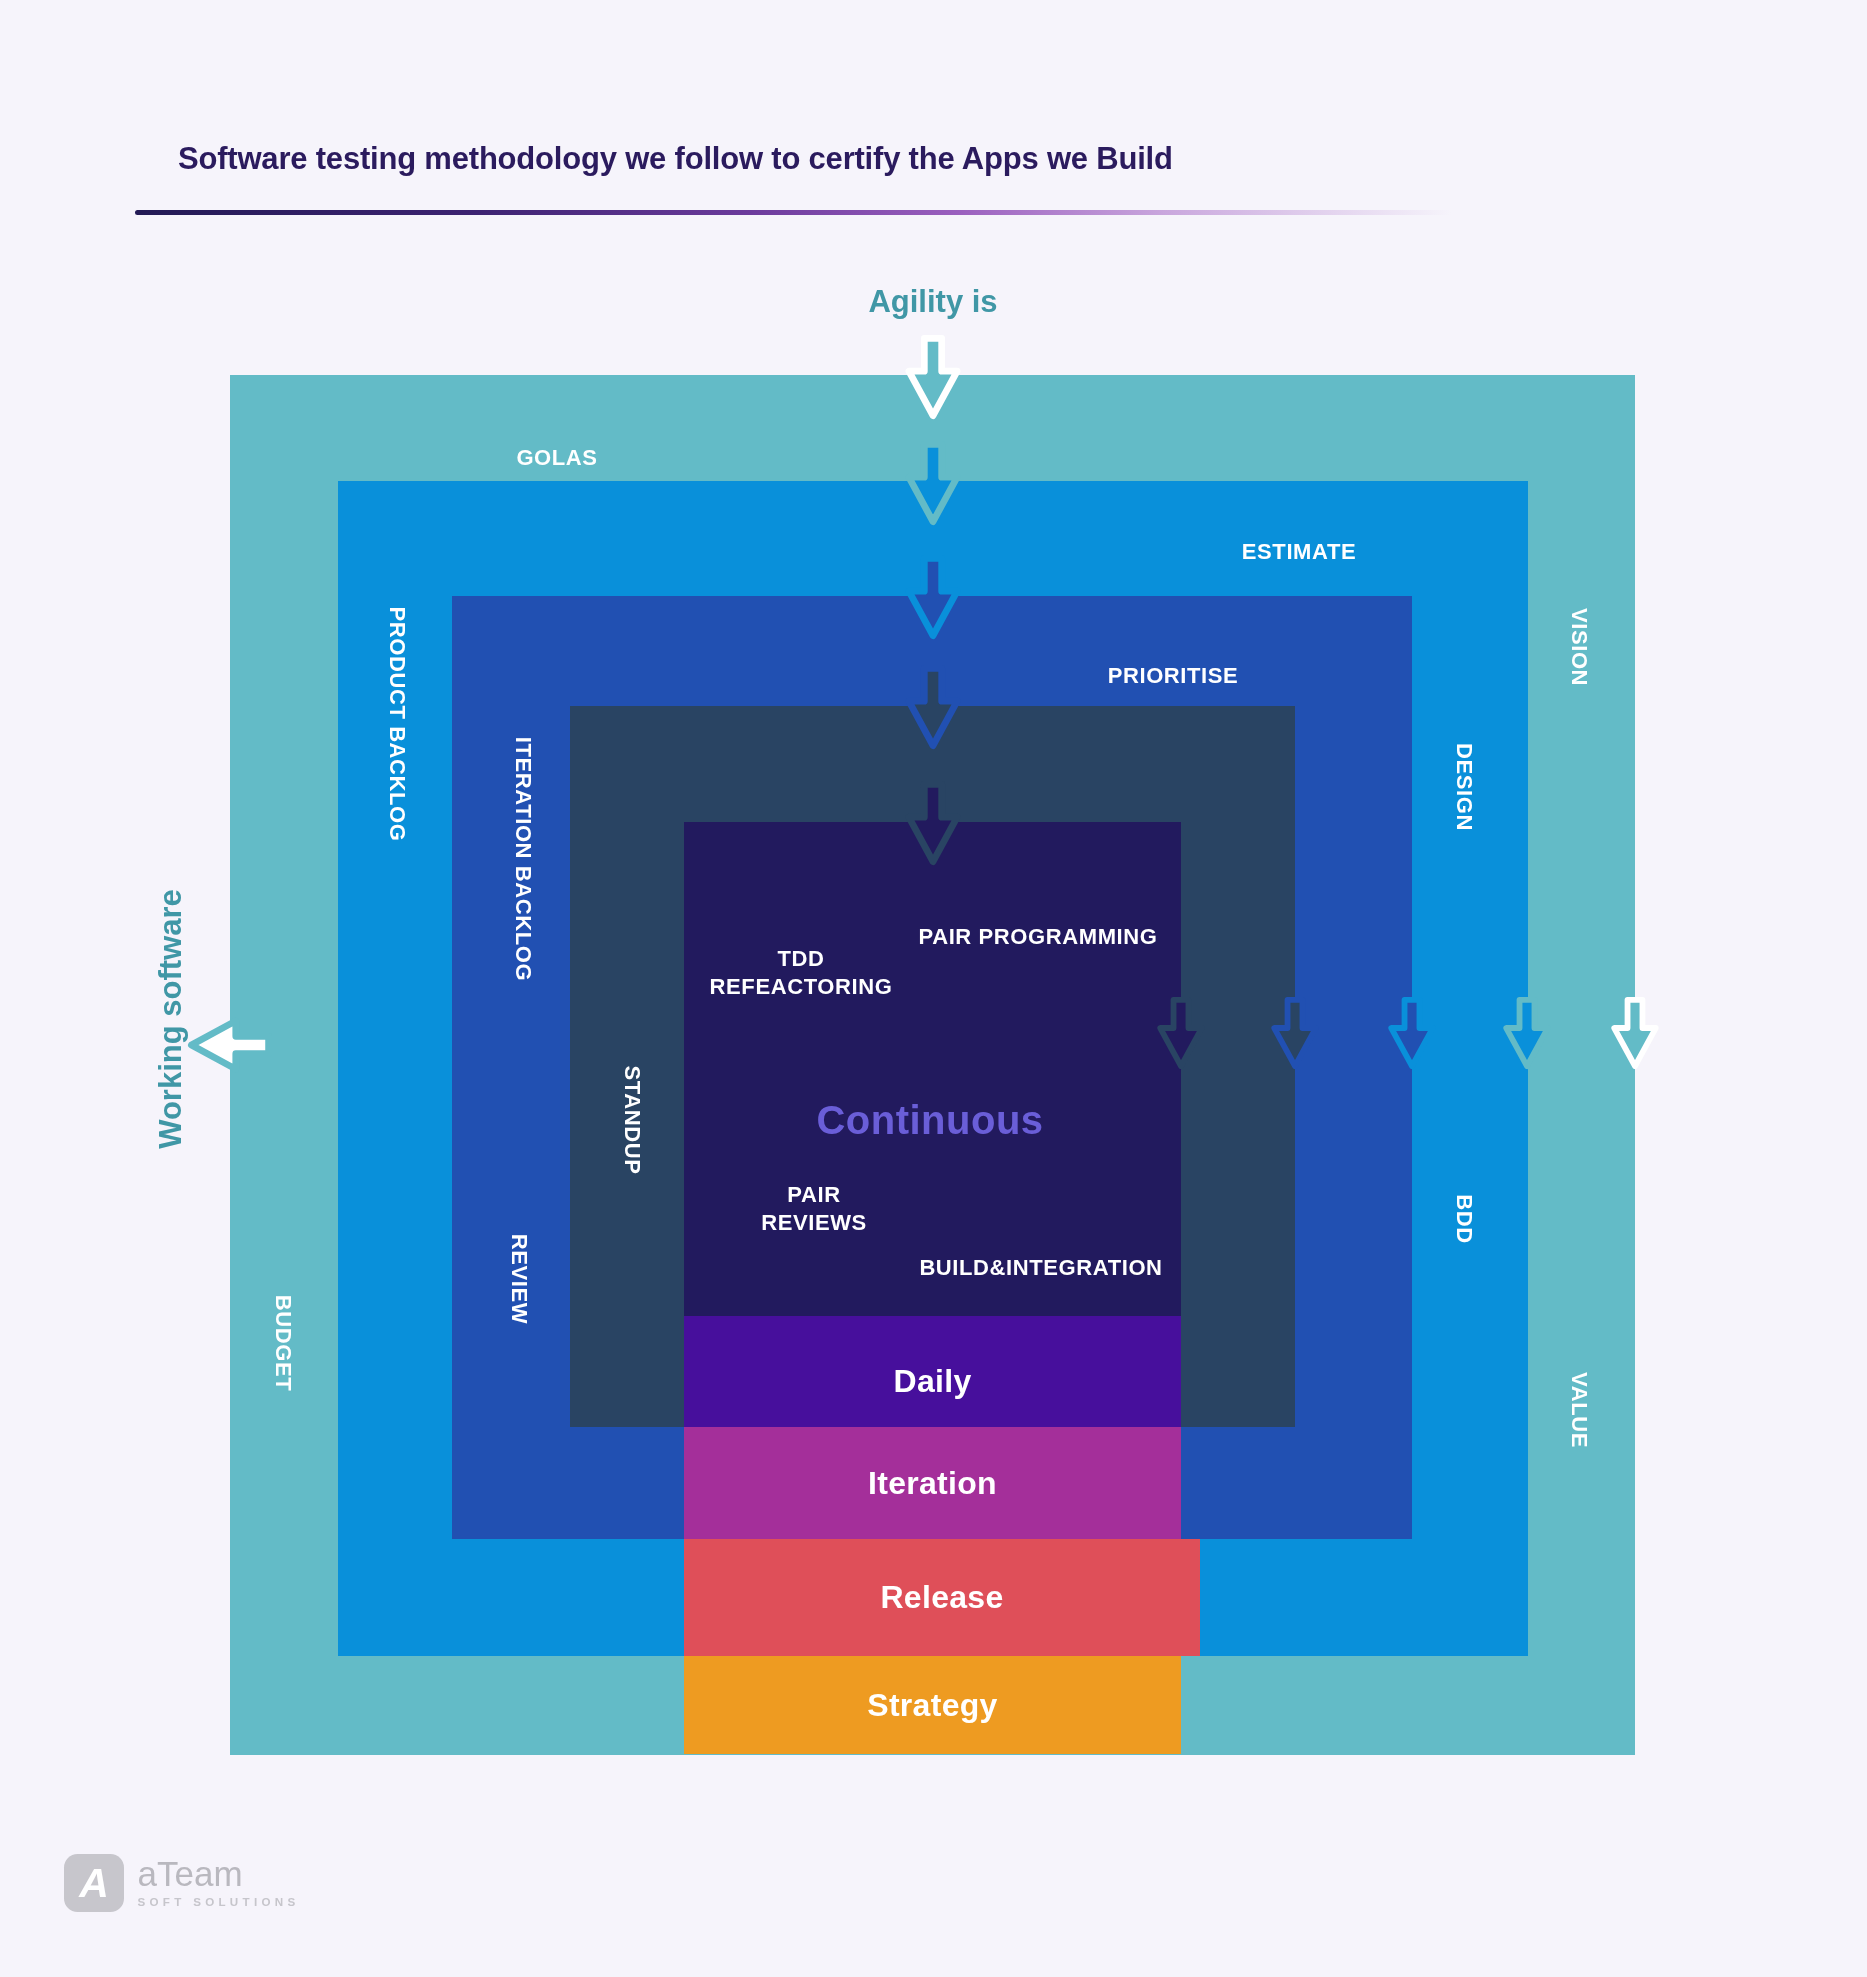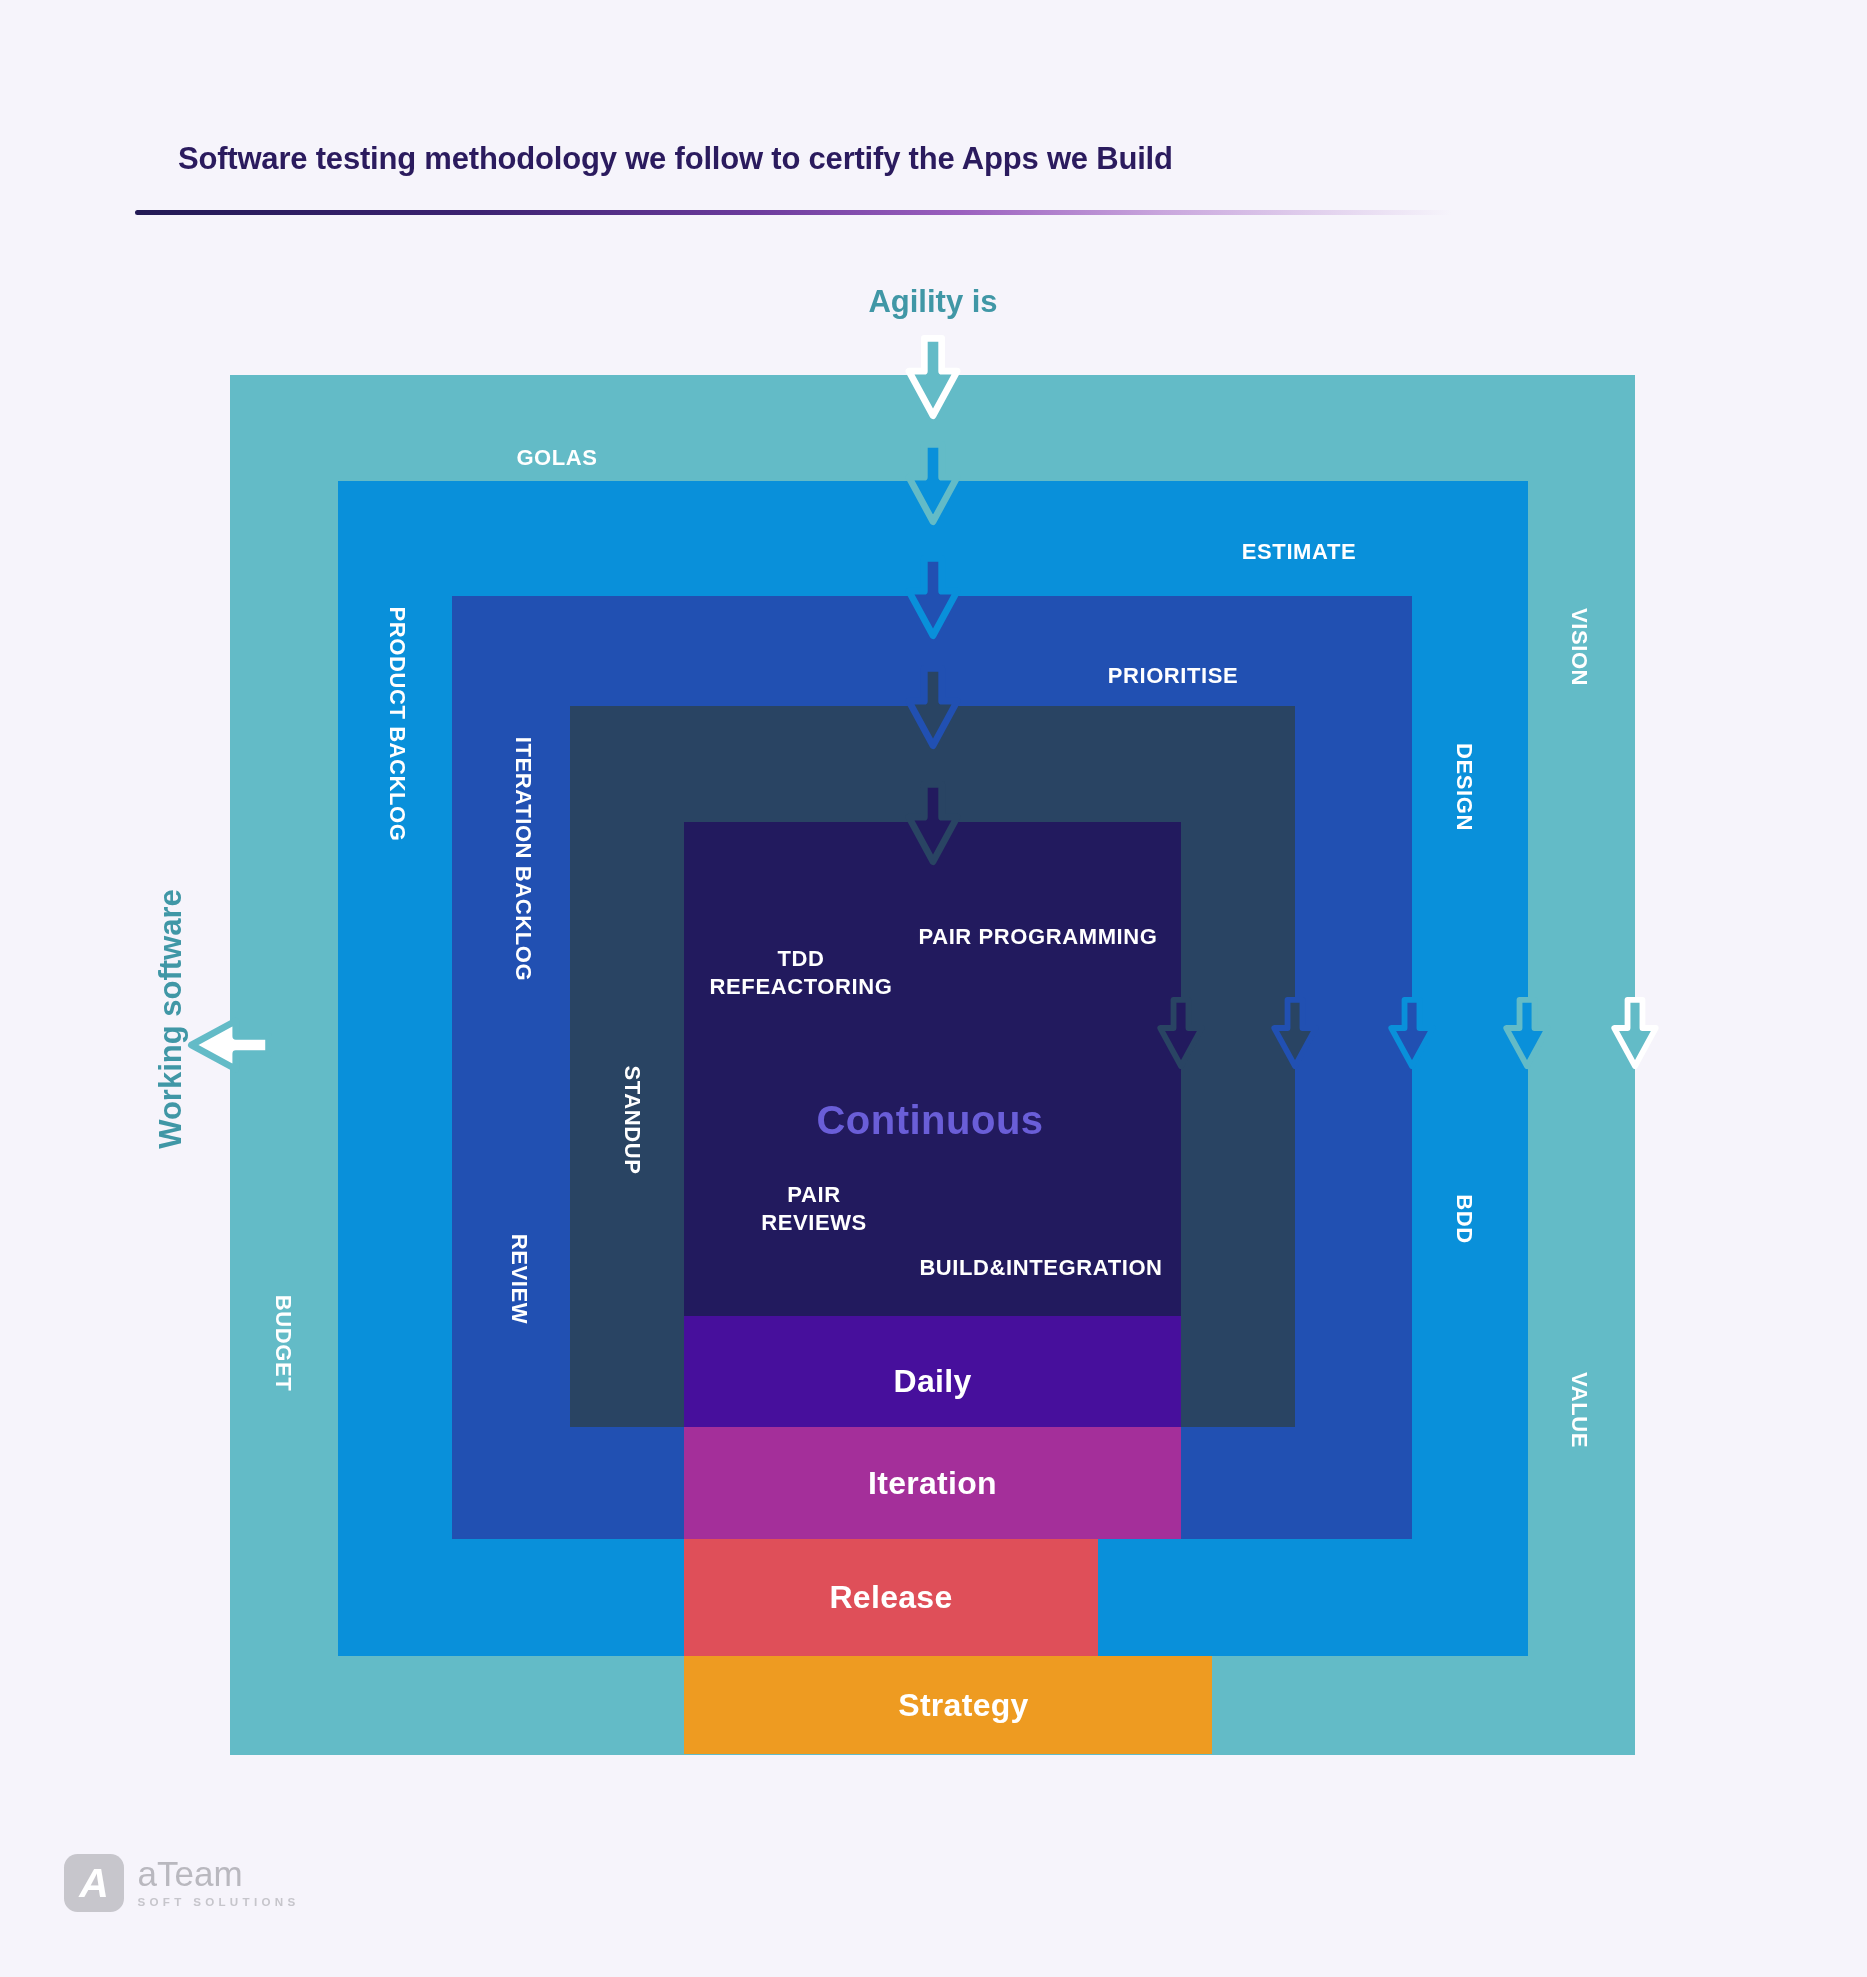--- a/index.html
+++ b/index.html
@@ -89,24 +89,24 @@
   <div class="sq bg-darkblue" style="left:452px;top:596px;width:960px;height:943px;"></div>
   <div class="sq bg-slate" style="left:570px;top:706px;width:725px;height:721px;"></div>
   <div class="sq bg-navy" style="left:684px;top:822px;width:497px;height:494px;"></div>
 
   <div class="band bg-daily" style="left:684px;top:1316px;width:497px;height:131px;">
     <span>Daily</span>
   </div>
   <div class="band bg-iteration" style="left:684px;top:1427px;width:497px;height:112px;">
     <span>Iteration</span>
   </div>
-  <div class="band bg-release" style="left:684px;top:1539px;width:414px;height:117px;">
+  <div class="band bg-release" style="left:684px;top:1539px;width:516px;height:117px;">
     <span>Release</span>
   </div>
-  <div class="band bg-strategy" style="left:684px;top:1656px;width:497px;height:98px;padding-left:31px;">
+  <div class="band bg-strategy" style="left:684px;top:1656px;width:497px;height:98px;">
     <span>Strategy</span>
   </div>
 
   <div class="flow-label" style="left:933px;top:302px;">Agility is</div>
   <div class="flow-label rot" style="left:171px;top:1019px;">Working software</div>
 
   <div class="lbl" style="left:557px;top:458px;">GOLAS</div>
   <div class="lbl v" style="left:1579px;top:647px;">VISION</div>
   <div class="lbl v" style="left:1579px;top:1410px;">VALUE</div>
   <div class="lbl v" style="left:283px;top:1343px;">BUDGET</div>

